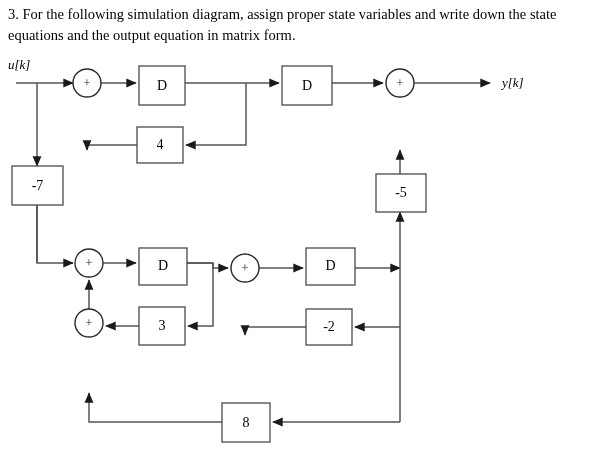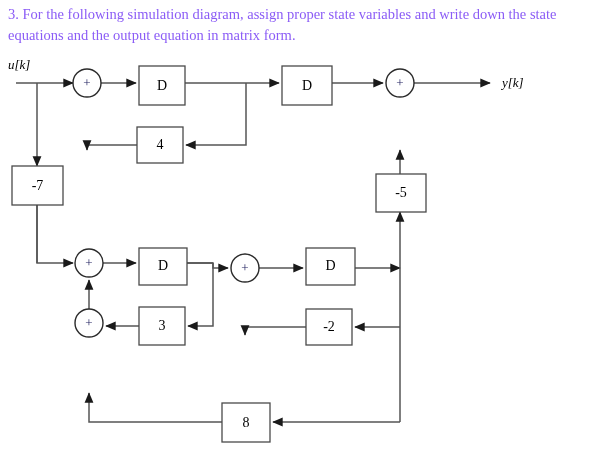--- a/index.html
+++ b/index.html
@@ -21,21 +21,21 @@
     height: 456px;
     background: #ffffff;
   }
   .question-text {
     position: absolute;
     left: 8px;
     top: 4px;
     width: 588px;
     font-size: 14.5px;
     line-height: 1.45;
-    color: #8b5cf6;
+    color: #000000;
     font-family: "Liberation Serif", "DejaVu Serif", serif;
     text-align: left;
   }
   #diagram {
     position: absolute;
     left: 0;
     top: 50px;
     width: 605px;
     height: 406px;
   }

